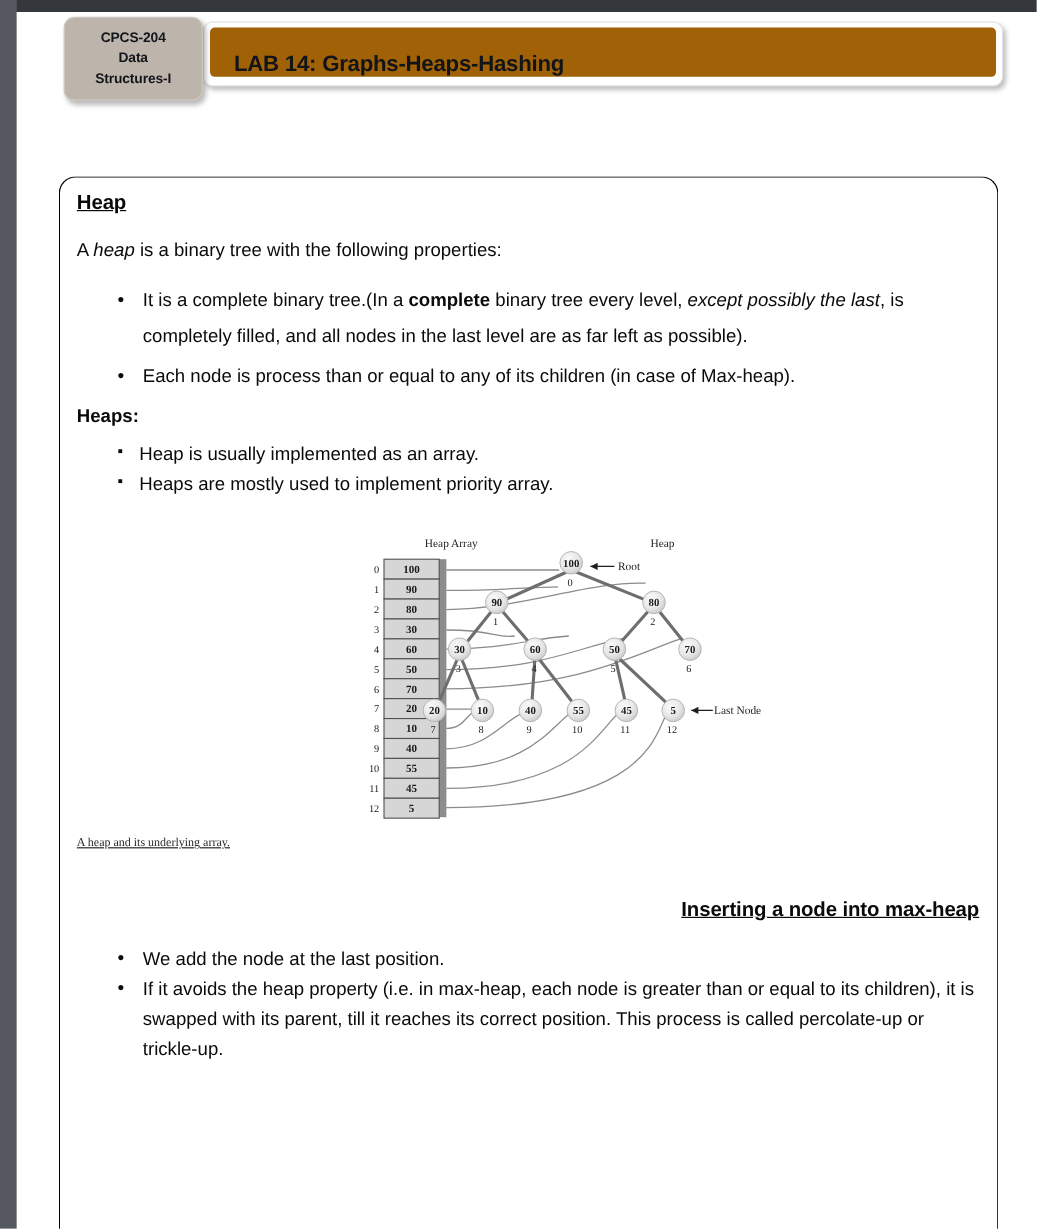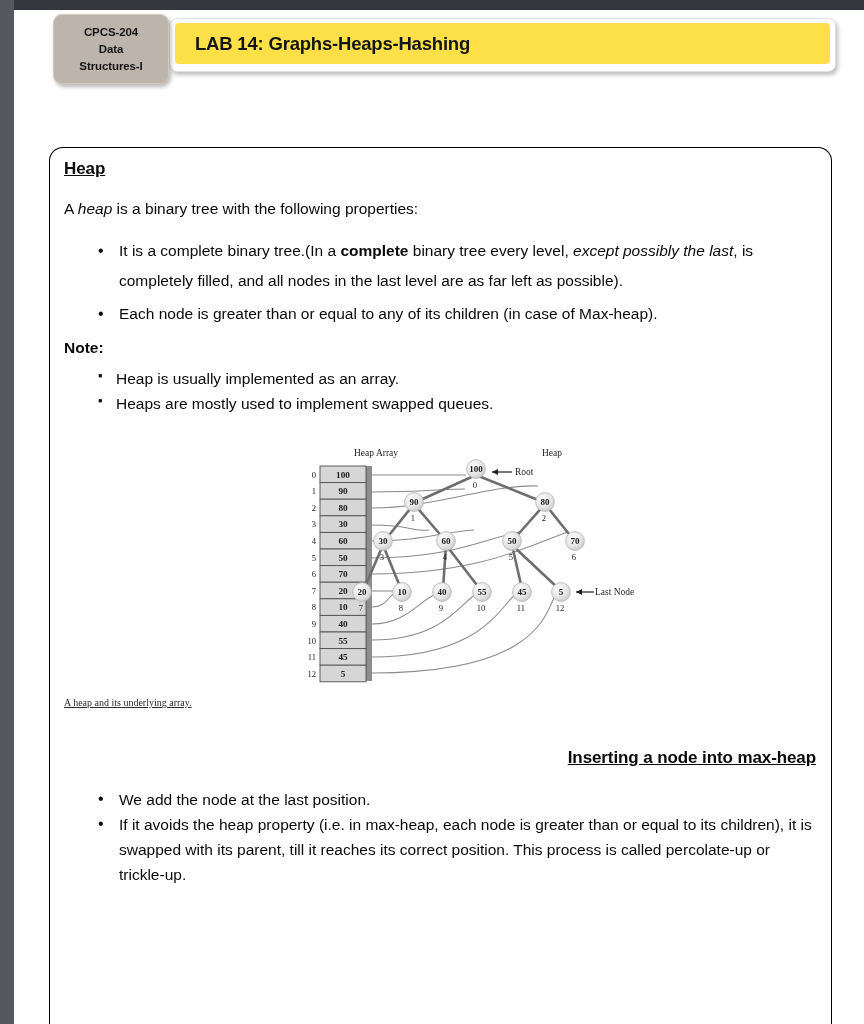--- a/index.html
+++ b/index.html
@@ -78,24 +78,24 @@
     background: #ffffff;
     border: 1px solid #e2e2e6;
     border-radius: 8px;
     box-shadow: 2px 3px 4px rgba(0,0,0,0.26);
     z-index: 2;
   }
   .title-bar {
     position: absolute;
     left: 5px; top: 4px;
     width: 655px; height: 41px;
-    background: #fde047;
+    background: #a16207;
     border-radius: 4px;
     display: flex;
-    align-items: center;
+    align-items: flex-end;
   }
   .title-text {
     padding-left: 20px;
     font-size: 18.5px;
     font-weight: bold;
     color: #111418;
     letter-spacing: -0.2px;
   }
 
   
@@ -236,28 +236,28 @@
 
   <div class="content-box">
     <div class="inner">
 
       <h2 class="sec-title">Heap</h2>
 
       <p class="lead"><span>A </span><em>heap</em><span> is a binary tree with the following properties:</span></p>
 
       <ul class="disc">
         <li><span>It is a complete binary tree.(In a </span><strong>complete</strong><span> binary tree every level, </span><em>except possibly the last</em><span>, is completely filled, and all nodes in the last level are as far left as possible).</span></li>
-        <li><span>Each node is greater than or equal to any of its children (in case of Max-heap).</span></li>
+        <li><span>Each node is process than or equal to any of its children (in case of Max-heap).</span></li>
       </ul>
 
-      <div class="note-head">Note:</div>
+      <div class="note-head">Heaps:</div>
 
       <ul class="square tight">
         <li>Heap is usually implemented as an array.</li>
-        <li>Heaps are mostly used to implement swapped queues.</li>
+        <li>Heaps are mostly used to implement priority array.</li>
       </ul>
 
       <div class="figure">
         <svg width="752" height="250" viewBox="0 0 752 250">
           <defs>
             <radialGradient id="nodeGrad" cx="38%" cy="33%" r="72%">
               <stop offset="0%" stop-color="#fbfbfb"></stop>
               <stop offset="62%" stop-color="#e6e6e6"></stop>
               <stop offset="100%" stop-color="#c9c9c9"></stop>
             </radialGradient>

